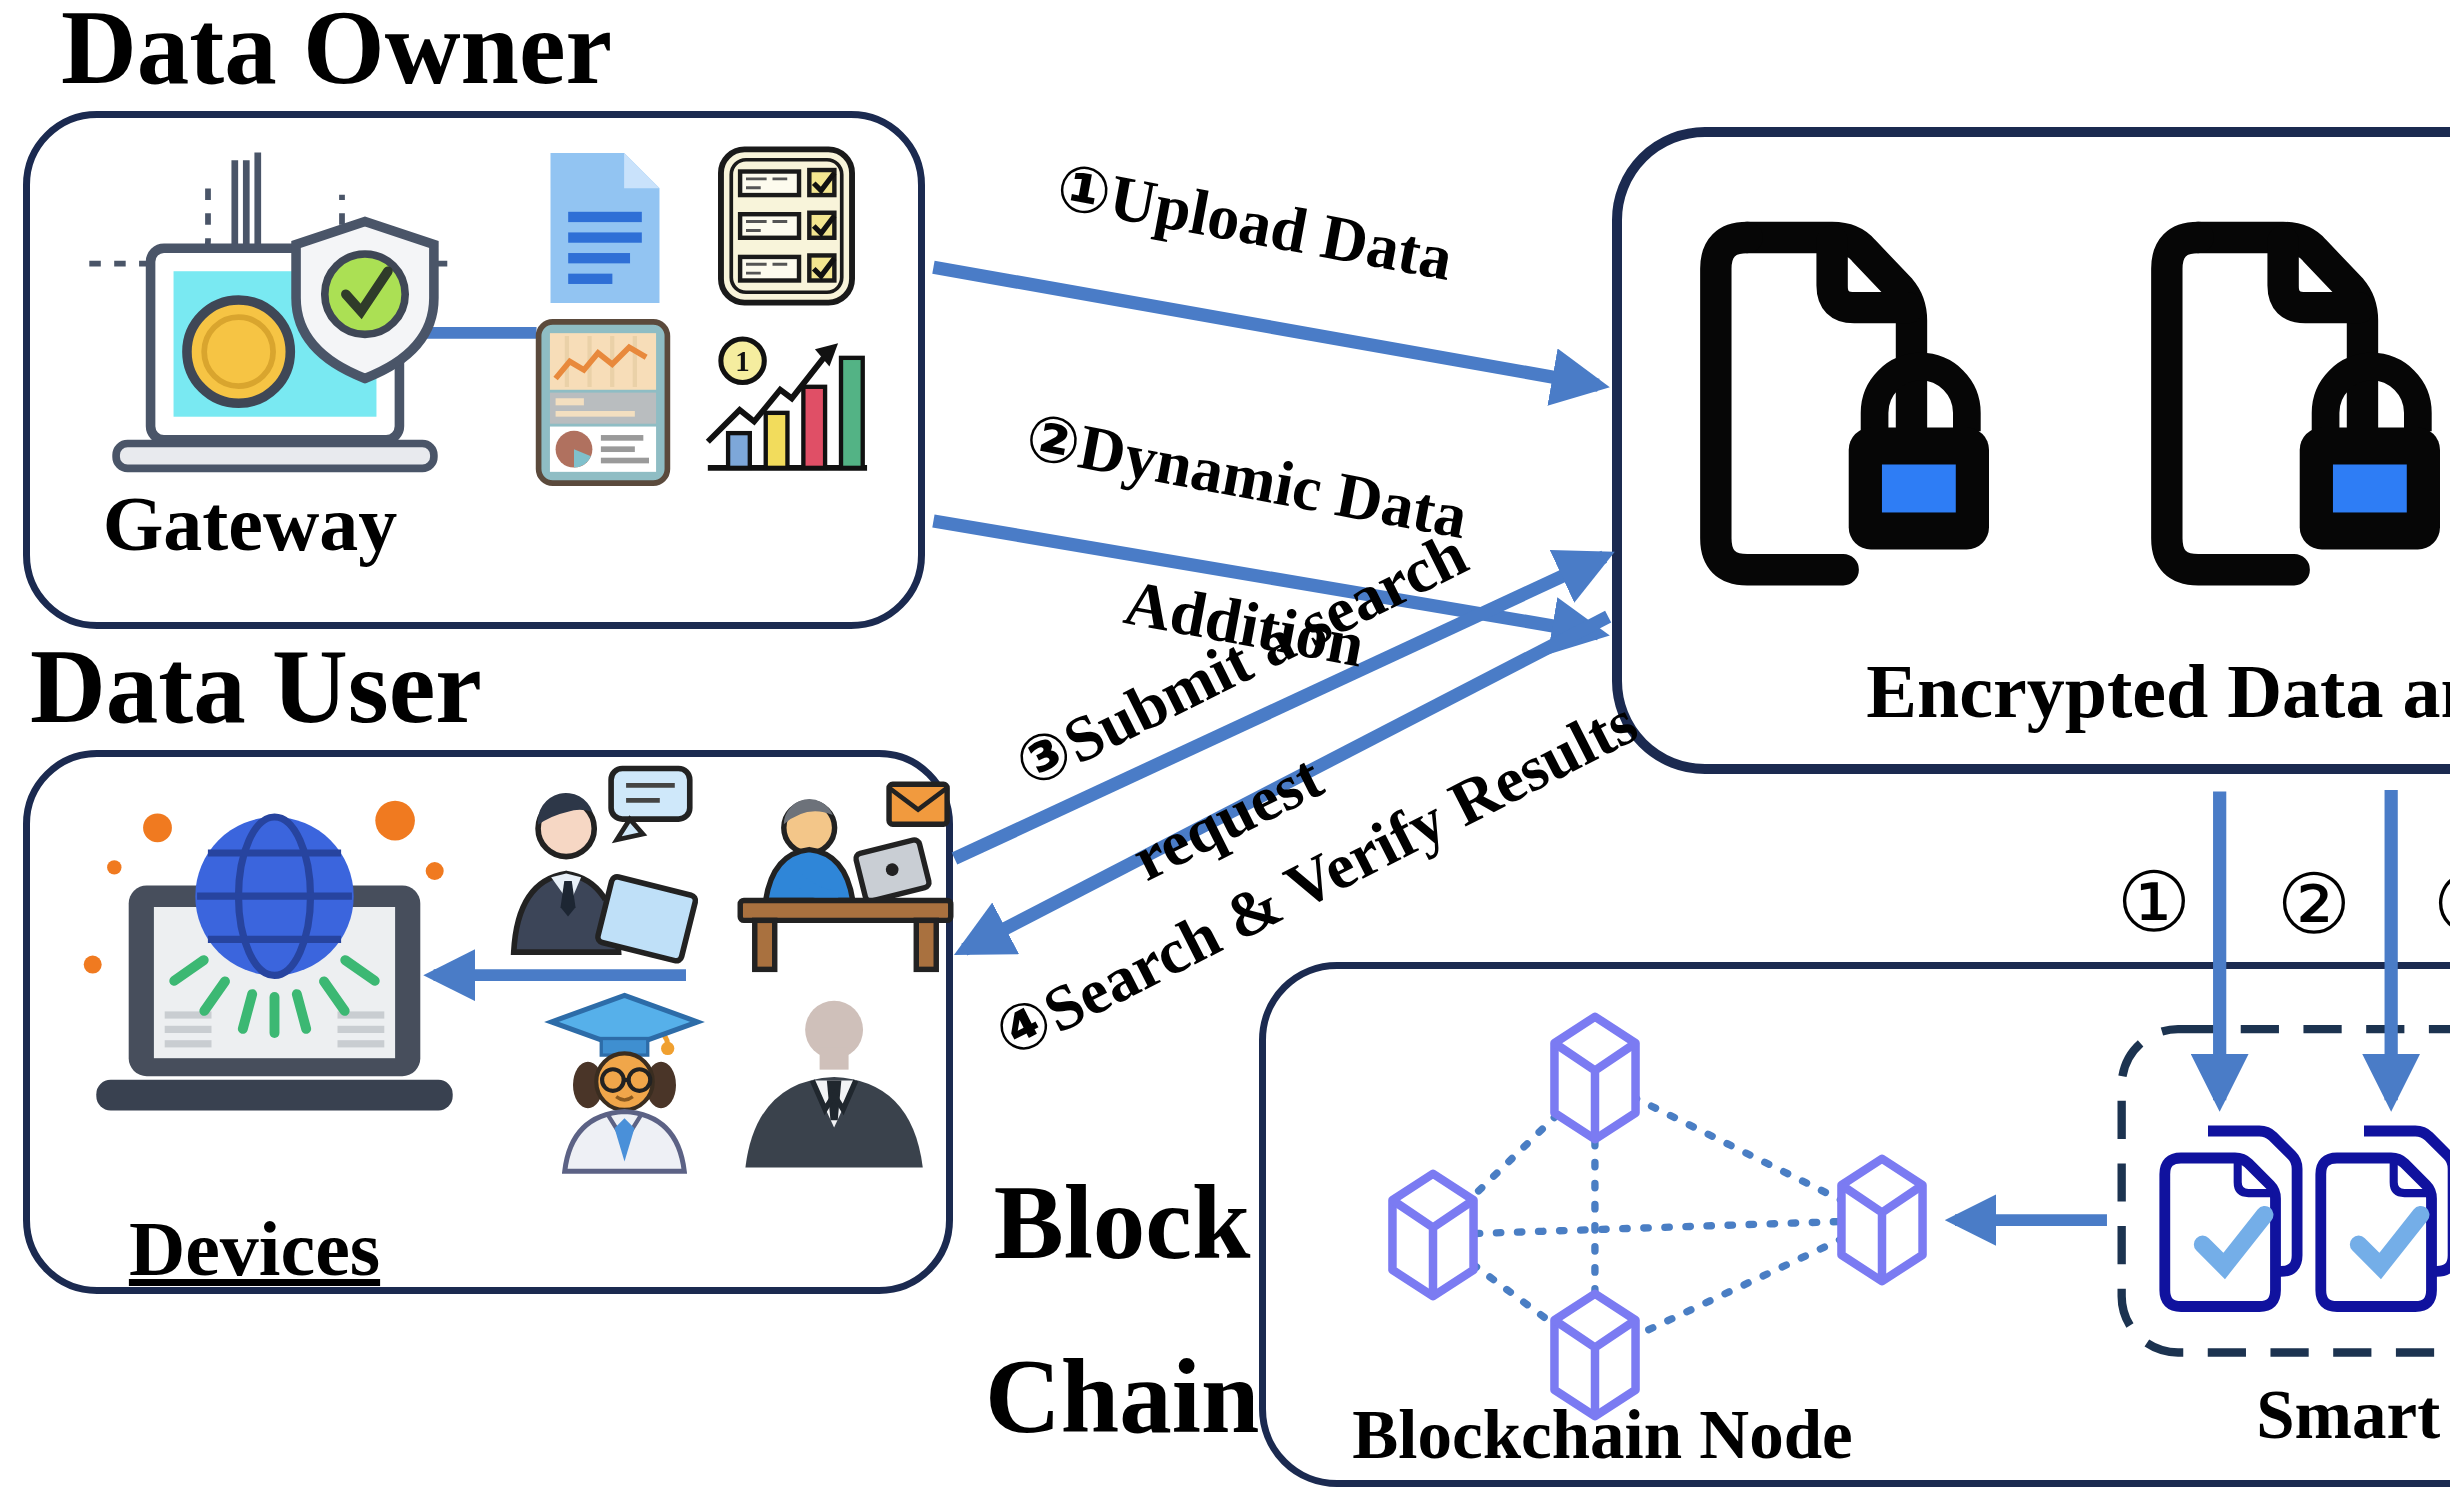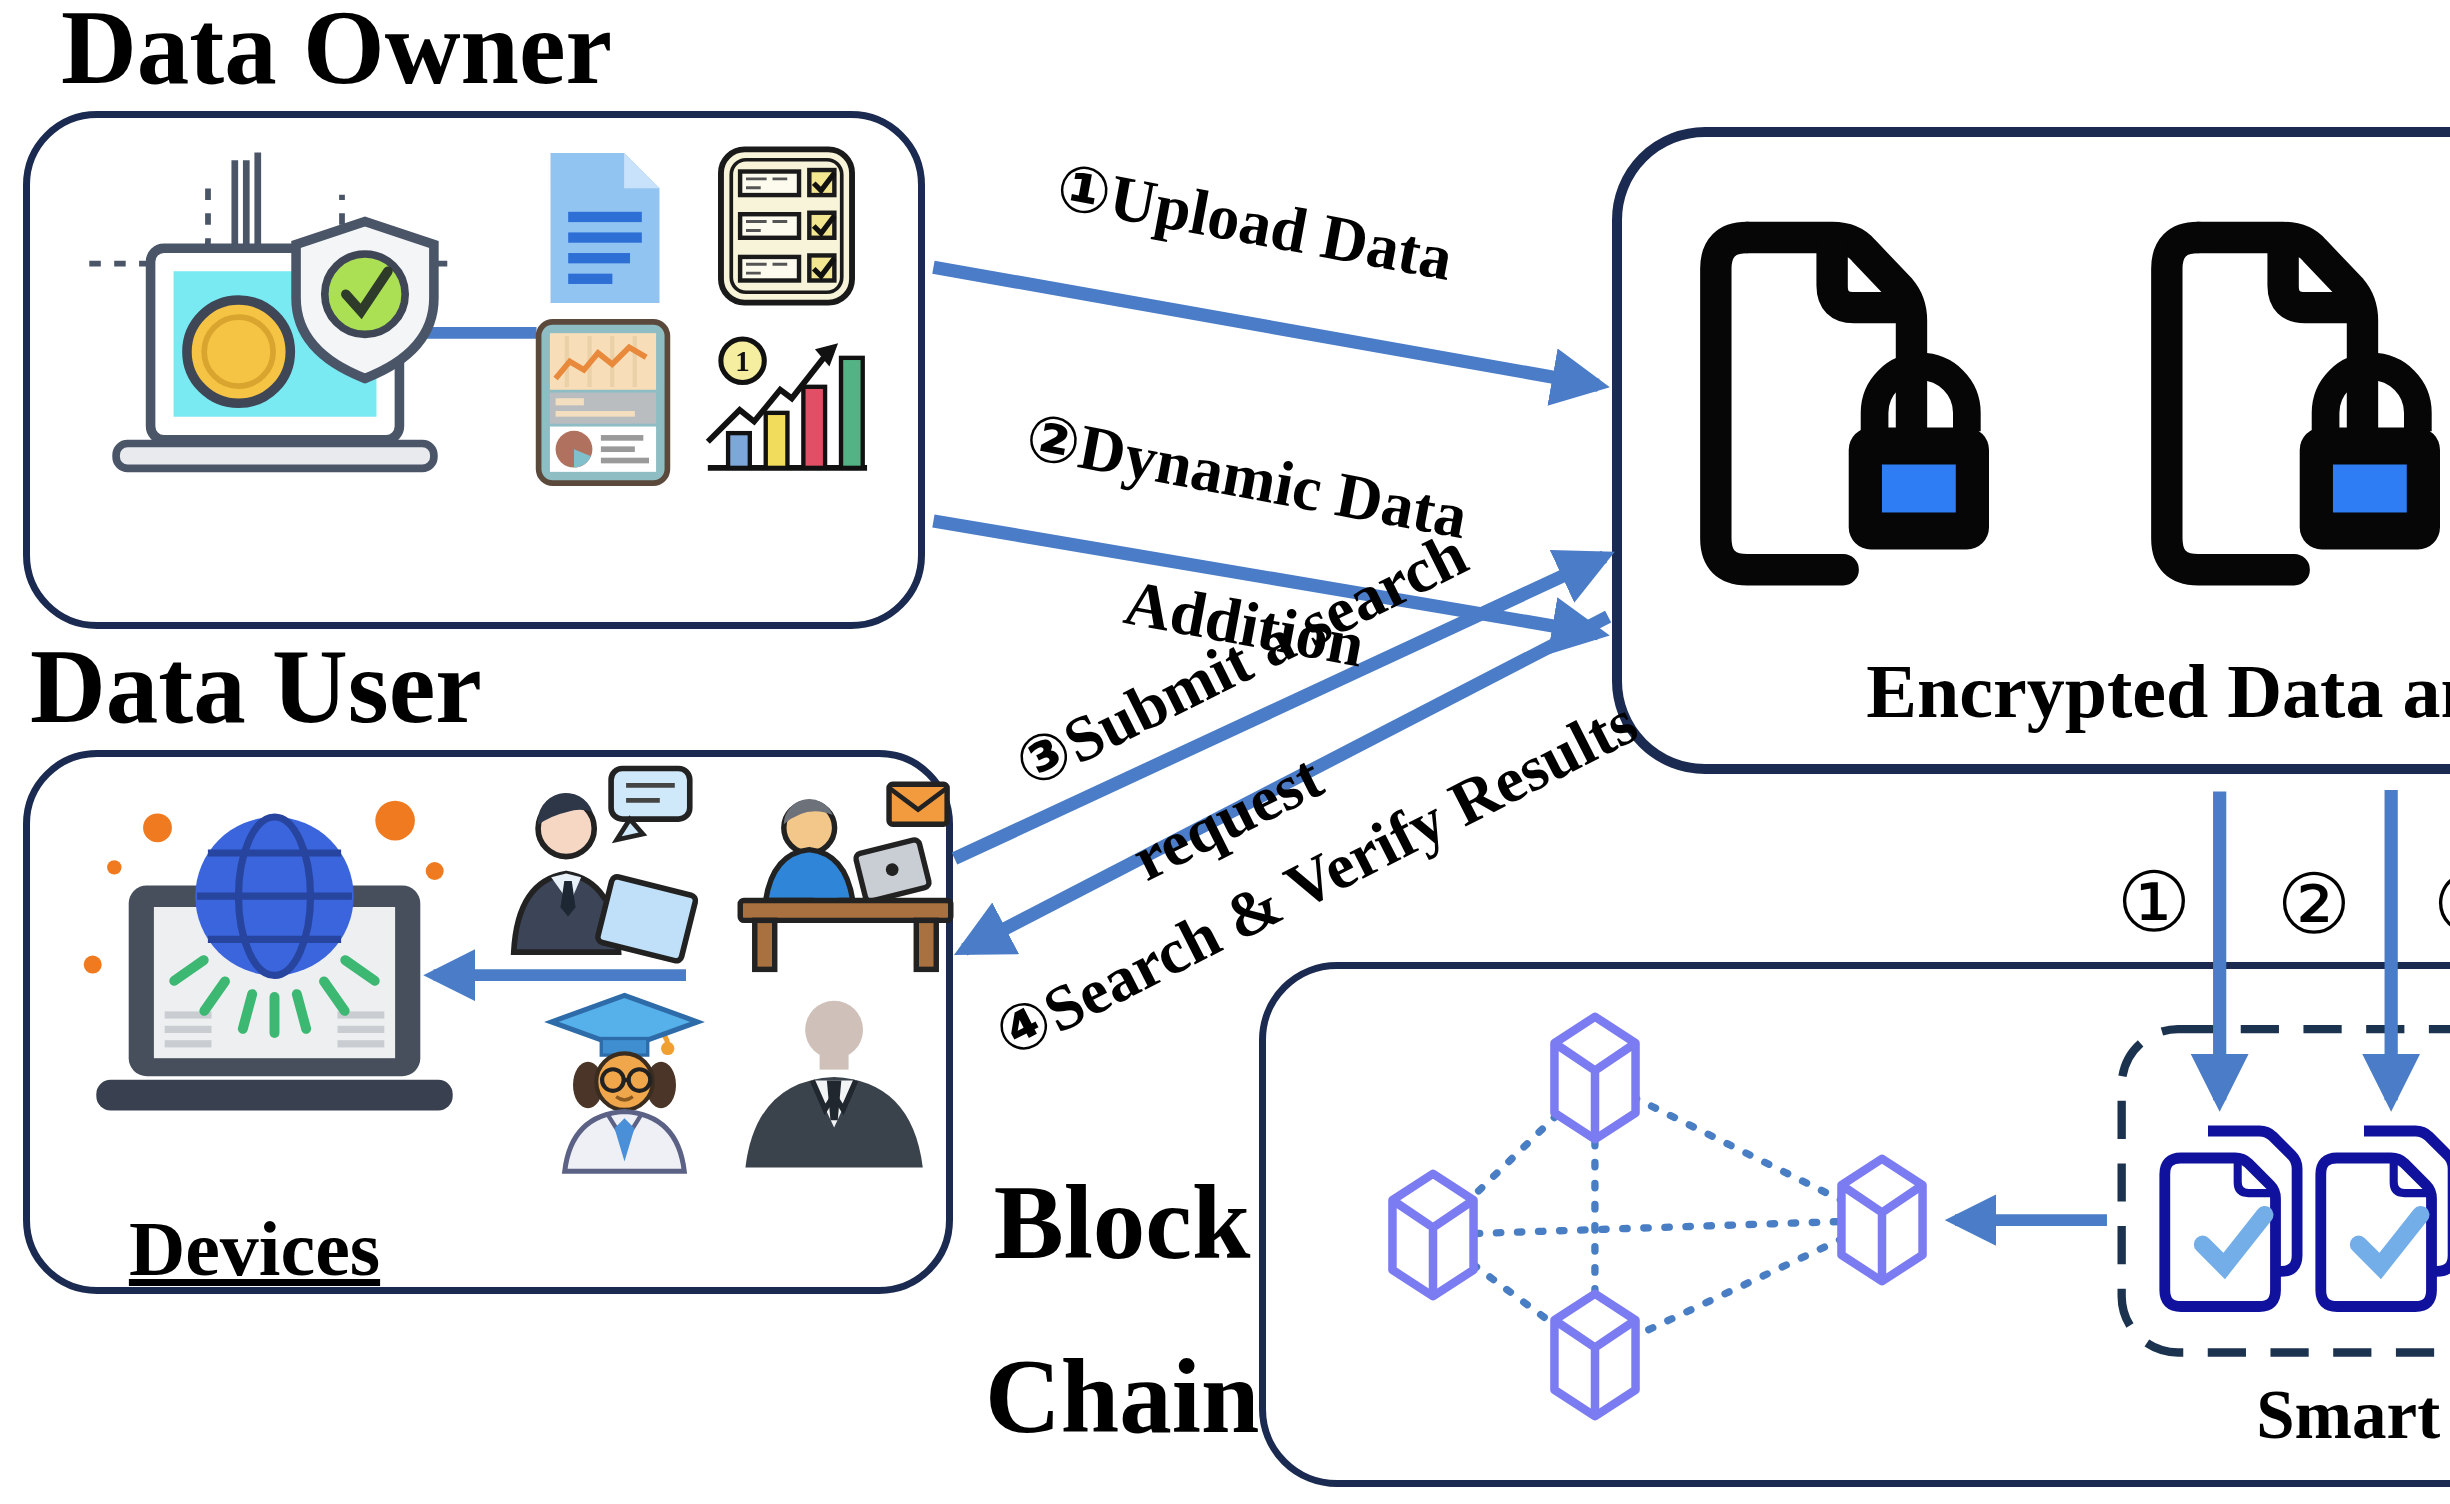--- a/index.html
+++ b/index.html
@@ -83,20 +83,21 @@
     <rect x="52" y="64" width="106" height="76" fill="#79e9f2"></rect>
     <rect x="22" y="154" width="166" height="13" rx="6" fill="#e8eaee" stroke="#4a5568" stroke-width="4"></rect>
     <circle cx="86" cy="106" r="27" fill="#f6c444" stroke="#3f4756" stroke-width="5"></circle>
     <circle cx="86" cy="106" r="18" fill="none" stroke="#d9a52e" stroke-width="3"></circle>
     <g>
       <path d="M152,38 L188,50 V78 Q188,106 152,120 Q116,106 116,78 V50 Z" fill="#f4f5f7" stroke="#4a5568" stroke-width="5"></path>
       <circle cx="152" cy="76" r="21" fill="#abe054" stroke="#3f4756" stroke-width="4"></circle>
       <path d="M142,76 L150,85 L164,64" stroke="#2f3b2a" stroke-width="5" fill="none" stroke-linecap="round"></path>
     </g>
   </svg>
+  <div class="lbl" style="left:54px;top:483px;width:392px;">Gateway</div>
 
   <svg class="icon" style="left:534px;top:147px;" width="142" height="162" viewBox="0 0 90 110">
     <path d="M8,4 h50 l24,24 v78 h-74 z" fill="#92c4f2"></path>
     <polygon points="58,4 82,28 58,28" fill="#c9e2fb"></polygon>
     <g fill="#2e6fd6">
         <rect x="20" y="44" width="50" height="7"></rect>
         <rect x="20" y="58" width="50" height="7"></rect>
         <rect x="20" y="72" width="42" height="7"></rect>
         <rect x="20" y="86" width="30" height="7"></rect>
       </g>
@@ -306,20 +307,21 @@
       <polygon points="50,5 93,33 93,107 50,135 7,107 7,33"></polygon>
       <path d="M7,33 L50,62 93,33 M50,62 V135" fill="none"></path>
     </g>
   </svg>
   <svg class="icon" style="left:1546px;top:1289px;" width="98" height="132" viewBox="0 0 100 140">
     <g fill="#fff" stroke="#7b7bf2" stroke-width="9" stroke-linejoin="round">
       <polygon points="50,5 93,33 93,107 50,135 7,107 7,33"></polygon>
       <path d="M7,33 L50,62 93,33 M50,62 V135" fill="none"></path>
     </g>
   </svg>
+  <div class="lbl" style="left:1333px;top:1399px;width:539px;font-size:69px;">Blockchain Node</div>
 
   <svg class="icon" style="left:2154px;top:1120px;" width="162" height="211" viewBox="0 0 120 148">
     <path d="M40,4 h38 q6,0 10,4 l14,14 q4,4 4,10 v64 q0,12 -12,12 h-6" fill="#fff" stroke="#10129e" stroke-width="8" stroke-linejoin="round"></path>
     <path d="M20,24 h40 q6,0 10,4 l16,16 q4,4 4,10 v68 q0,12 -12,12 h-58 q-12,0 -12,-12 v-86 q0,-12 12,-12 z" fill="#fff" stroke="#10129e" stroke-width="8" stroke-linejoin="round"></path>
     <path d="M62,26 v16 q0,8 8,8 h18" fill="none" stroke="#10129e" stroke-width="6"></path>
     <path d="M36,88 L52,104 82,66" fill="none" stroke="#74aee8" stroke-width="13" stroke-linecap="round"></path>
   </svg>
   <svg class="icon" style="left:2310px;top:1120px;" width="162" height="211" viewBox="0 0 120 148">
     <path d="M40,4 h38 q6,0 10,4 l14,14 q4,4 4,10 v64 q0,12 -12,12 h-6" fill="#fff" stroke="#10129e" stroke-width="8" stroke-linejoin="round"></path>
     <path d="M20,24 h40 q6,0 10,4 l16,16 q4,4 4,10 v68 q0,12 -12,12 h-58 q-12,0 -12,-12 v-86 q0,-12 12,-12 z" fill="#fff" stroke="#10129e" stroke-width="8" stroke-linejoin="round"></path>

